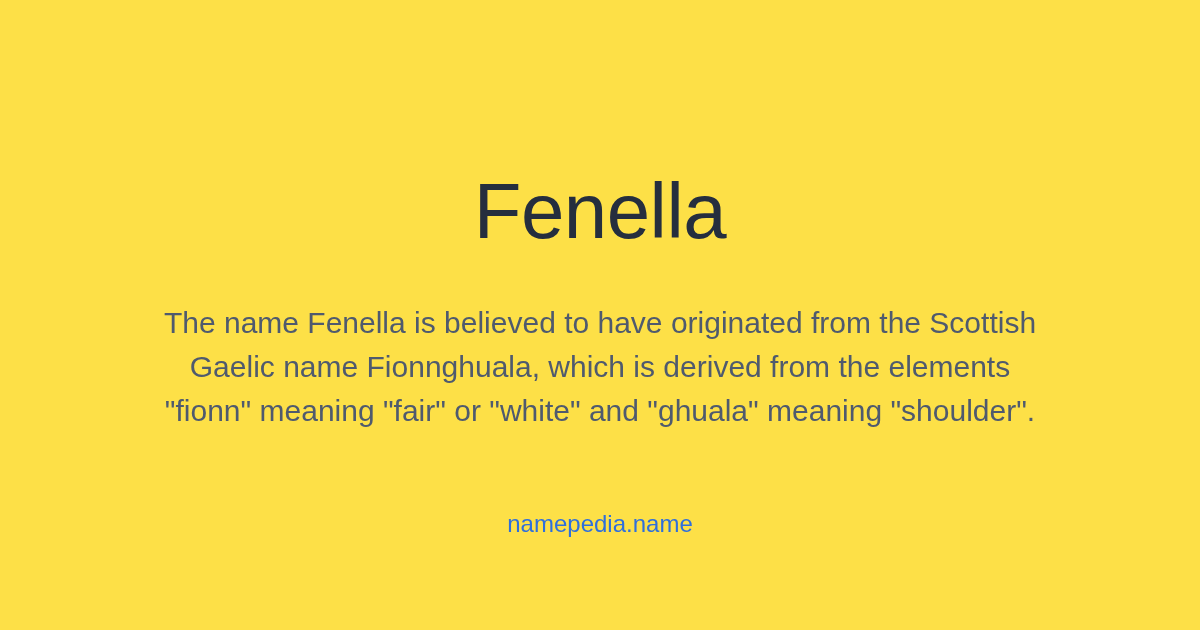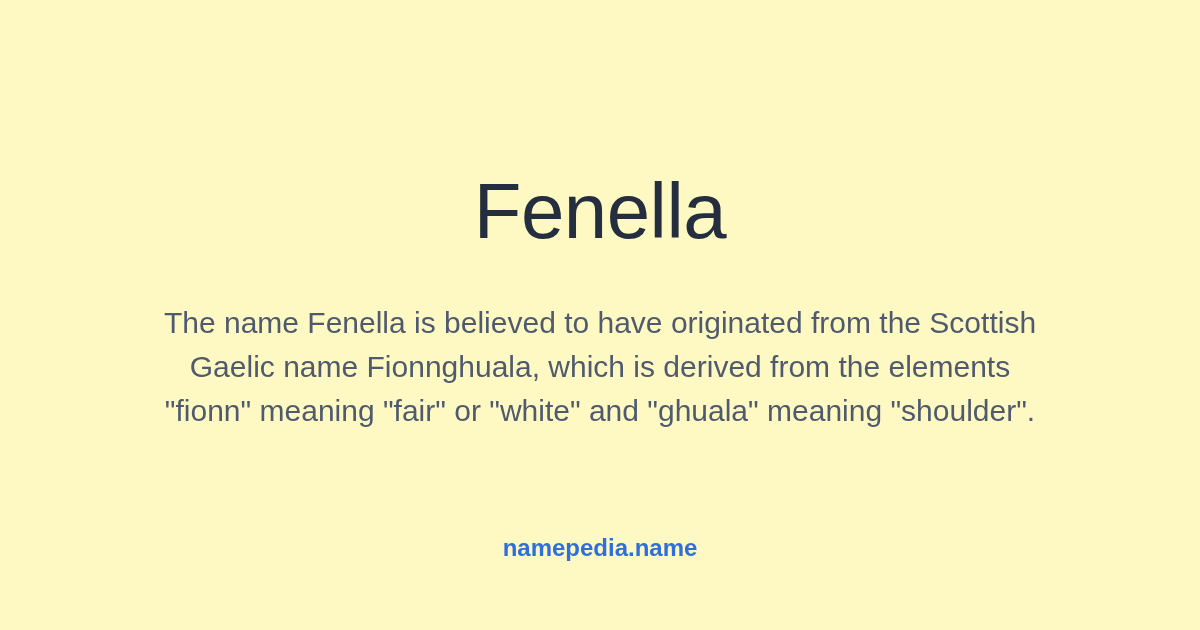--- a/index.html
+++ b/index.html
@@ -17,21 +17,21 @@
   }
 
   .card {
     width: 1200px;
     height: 630px;
     box-sizing: border-box;
     display: flex;
     flex-direction: column;
     align-items: center;
     justify-content: flex-start;
-    background: #fef9c3;
+    background: #fde047;
   }
 
   .name-title {
     margin: 0;
     padding: 0;
     font-size: 78px;
     line-height: 90px;
     font-weight: 400;
     letter-spacing: -0.5px;
     color: #252e3e;
@@ -47,24 +47,24 @@
     line-height: 44px;
     font-weight: 400;
     color: #4f5a6e;
     text-align: center;
     margin-top: 45px;
     letter-spacing: 0px;
   }
 
   .site-link {
     display: inline-block;
-    margin-top: 88px;
+    margin-top: 64px;
     font-size: 24px;
     line-height: 30px;
-    font-weight: 700;
+    font-weight: 400;
     color: #2f6fdc;
     text-decoration: none;
     text-align: right;
     letter-spacing: 0px;
   }
 </style>
 </head>
 <body>
 
 <div class="card">

